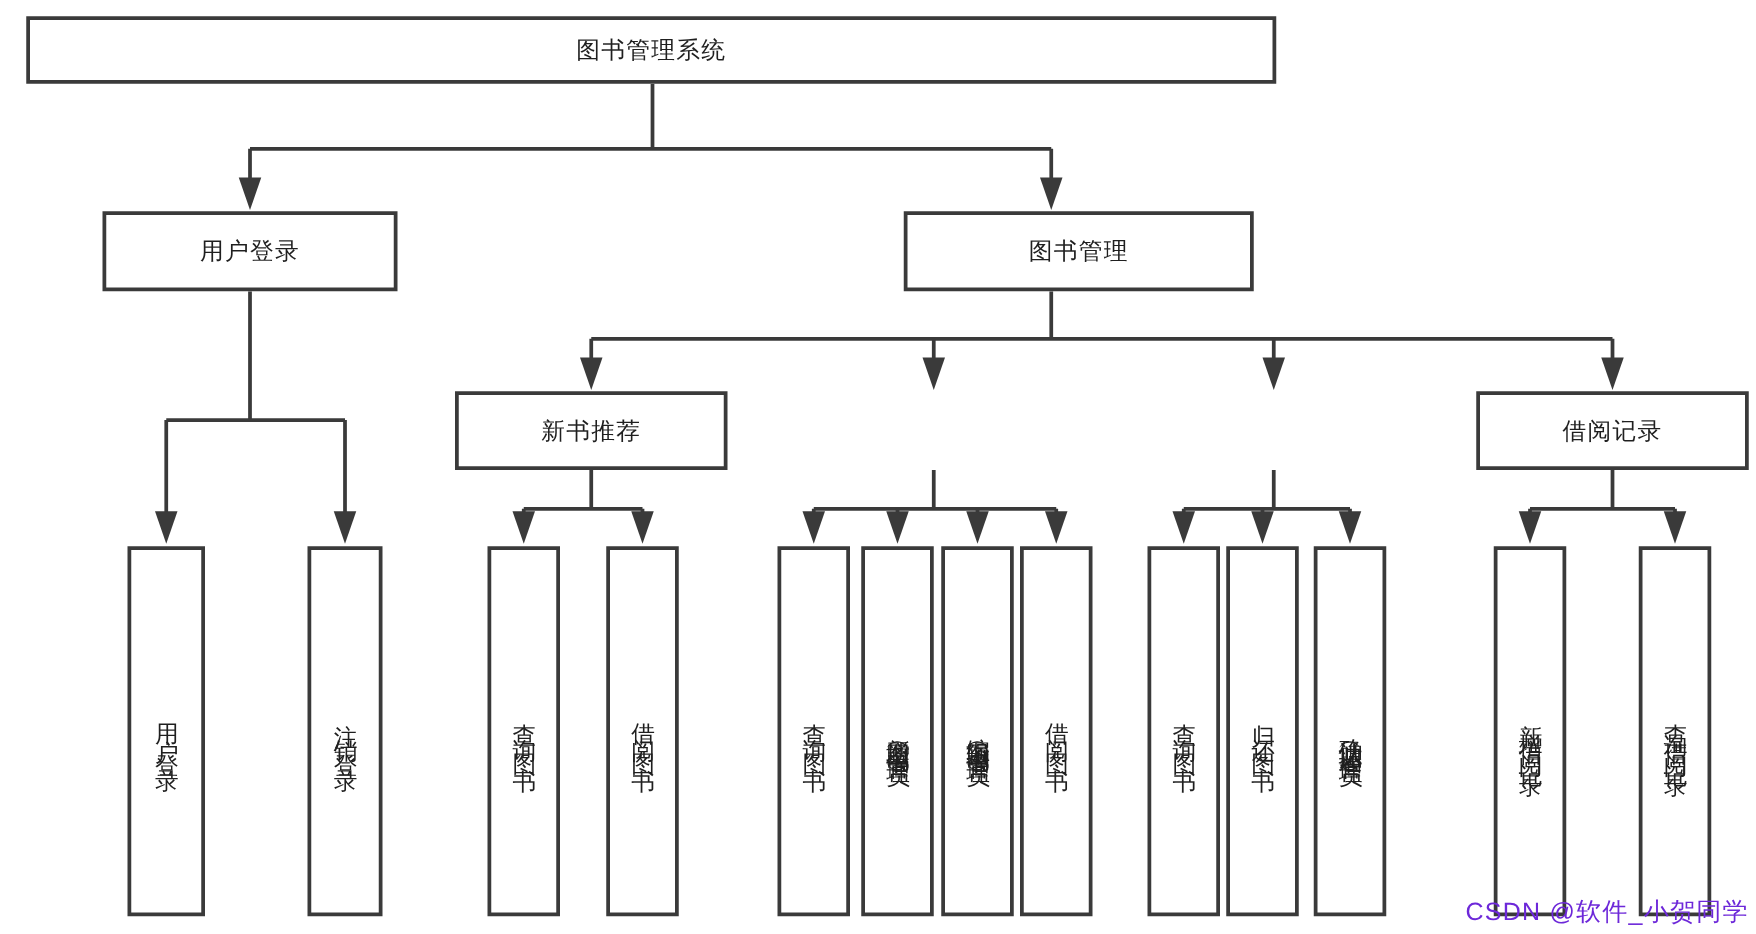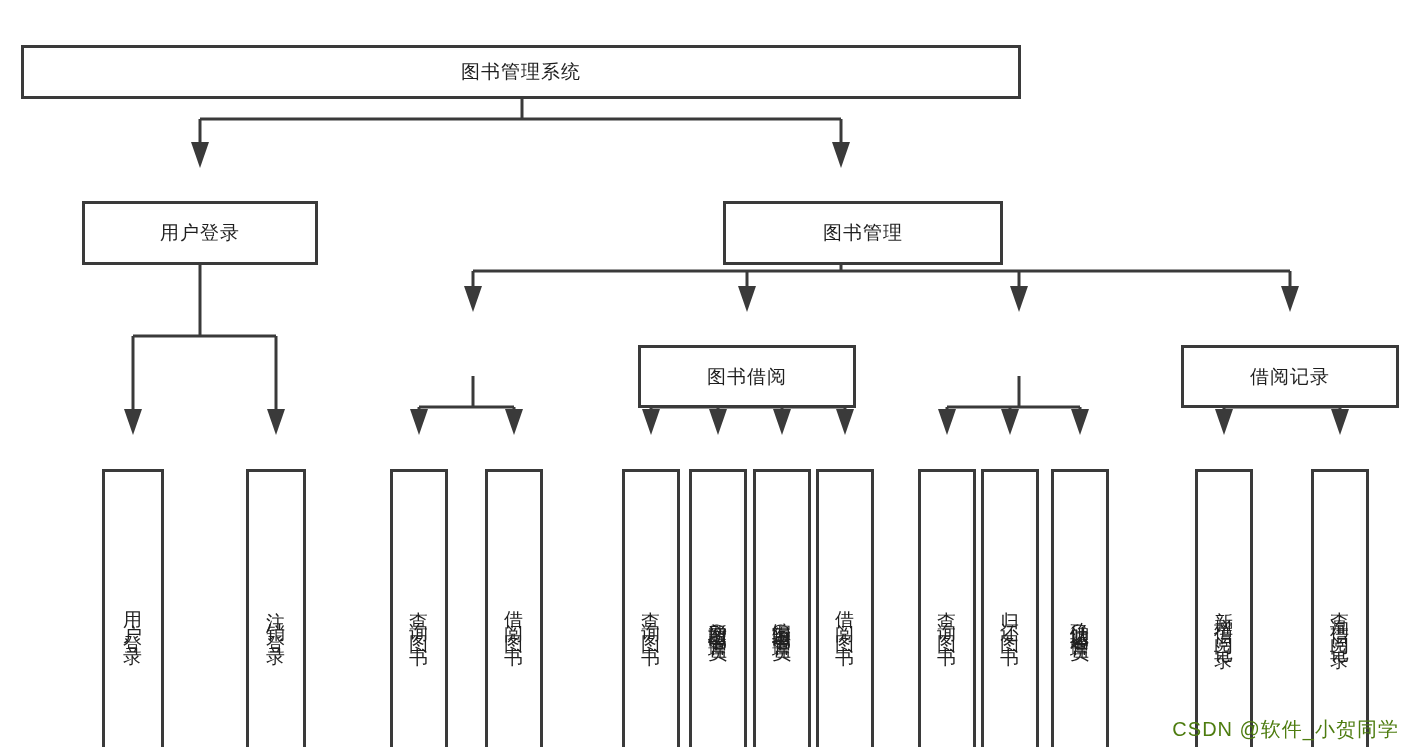--- a/index.html
+++ b/index.html
@@ -5,30 +5,30 @@
   html,body{margin:0;padding:0;background:#ffffff;}
   #stage{
     position:relative;width:1405px;height:747px;background:#ffffff;
     font-family:"Liberation Sans","DejaVu Sans",sans-serif;overflow:hidden;
   }
   #connectors{position:absolute;left:0;top:0;width:1405px;height:747px;}
   .box{
     position:absolute;background:#ffffff;border:3px solid #3a3a3a;
     display:flex;align-items:center;justify-content:center;
     color:#1f1f1f;font-size:19px;letter-spacing:1px;box-sizing:border-box;
-    z-index:2;text-align:center;margin-top:32px;
+    z-index:2;text-align:center;
   }
   .vbox{
     writing-mode:vertical-rl;text-orientation:mixed;
     letter-spacing:12px;line-height:1;padding-top:6px;
   }
   .v6{letter-spacing:8px;}
   .v8{letter-spacing:3px;}
   .watermark{
-    position:absolute;right:6px;bottom:4px;color:#4d7c0f;
+    position:absolute;right:6px;bottom:4px;color:#6d28d9;
     font-size:20px;letter-spacing:1px;z-index:3;
   }
 </style>
 </head>
 <body>
 
 <div id="stage">
 
   <svg id="connectors" viewBox="0 0 1405 747" xmlns="http://www.w3.org/2000/svg">
     <g stroke="#3a3a3a" stroke-width="3" fill="none">
@@ -94,21 +94,21 @@
       <polygon points="1215,409 1233,409 1224,435"></polygon>
       <polygon points="1331,409 1349,409 1340,435"></polygon>
     </g>
   </svg>
 
   <div class="box" style="left:21px;top:13px;width:1000px;height:54px;">图书管理系统</div>
 
   <div class="box" style="left:82px;top:169px;width:236px;height:64px;">用户登录</div>
   <div class="box" style="left:723px;top:169px;width:280px;height:64px;">图书管理</div>
 
-  <div class="box" style="left:638px;top:313px;width:218px;height:63px;">图书借阅</div>
+  <div class="box" style="left:364px;top:313px;width:218px;height:63px;">新书推荐</div>
   <div class="box" style="left:1181px;top:313px;width:218px;height:63px;">借阅记录</div>
 
   <div class="box vbox" style="left:102px;top:437px;width:62px;height:296px;">用户登录</div>
   <div class="box vbox" style="left:246px;top:437px;width:60px;height:296px;">注销登录</div>
 
   <div class="box vbox" style="left:390px;top:437px;width:58px;height:296px;">查询图书</div>
   <div class="box vbox" style="left:485px;top:437px;width:58px;height:296px;">借阅图书</div>
 
   <div class="box vbox" style="left:622px;top:437px;width:58px;height:296px;">查询图书</div>
   <div class="box vbox v8" style="left:689px;top:437px;width:58px;height:296px;">新增图书（管理员）</div>

